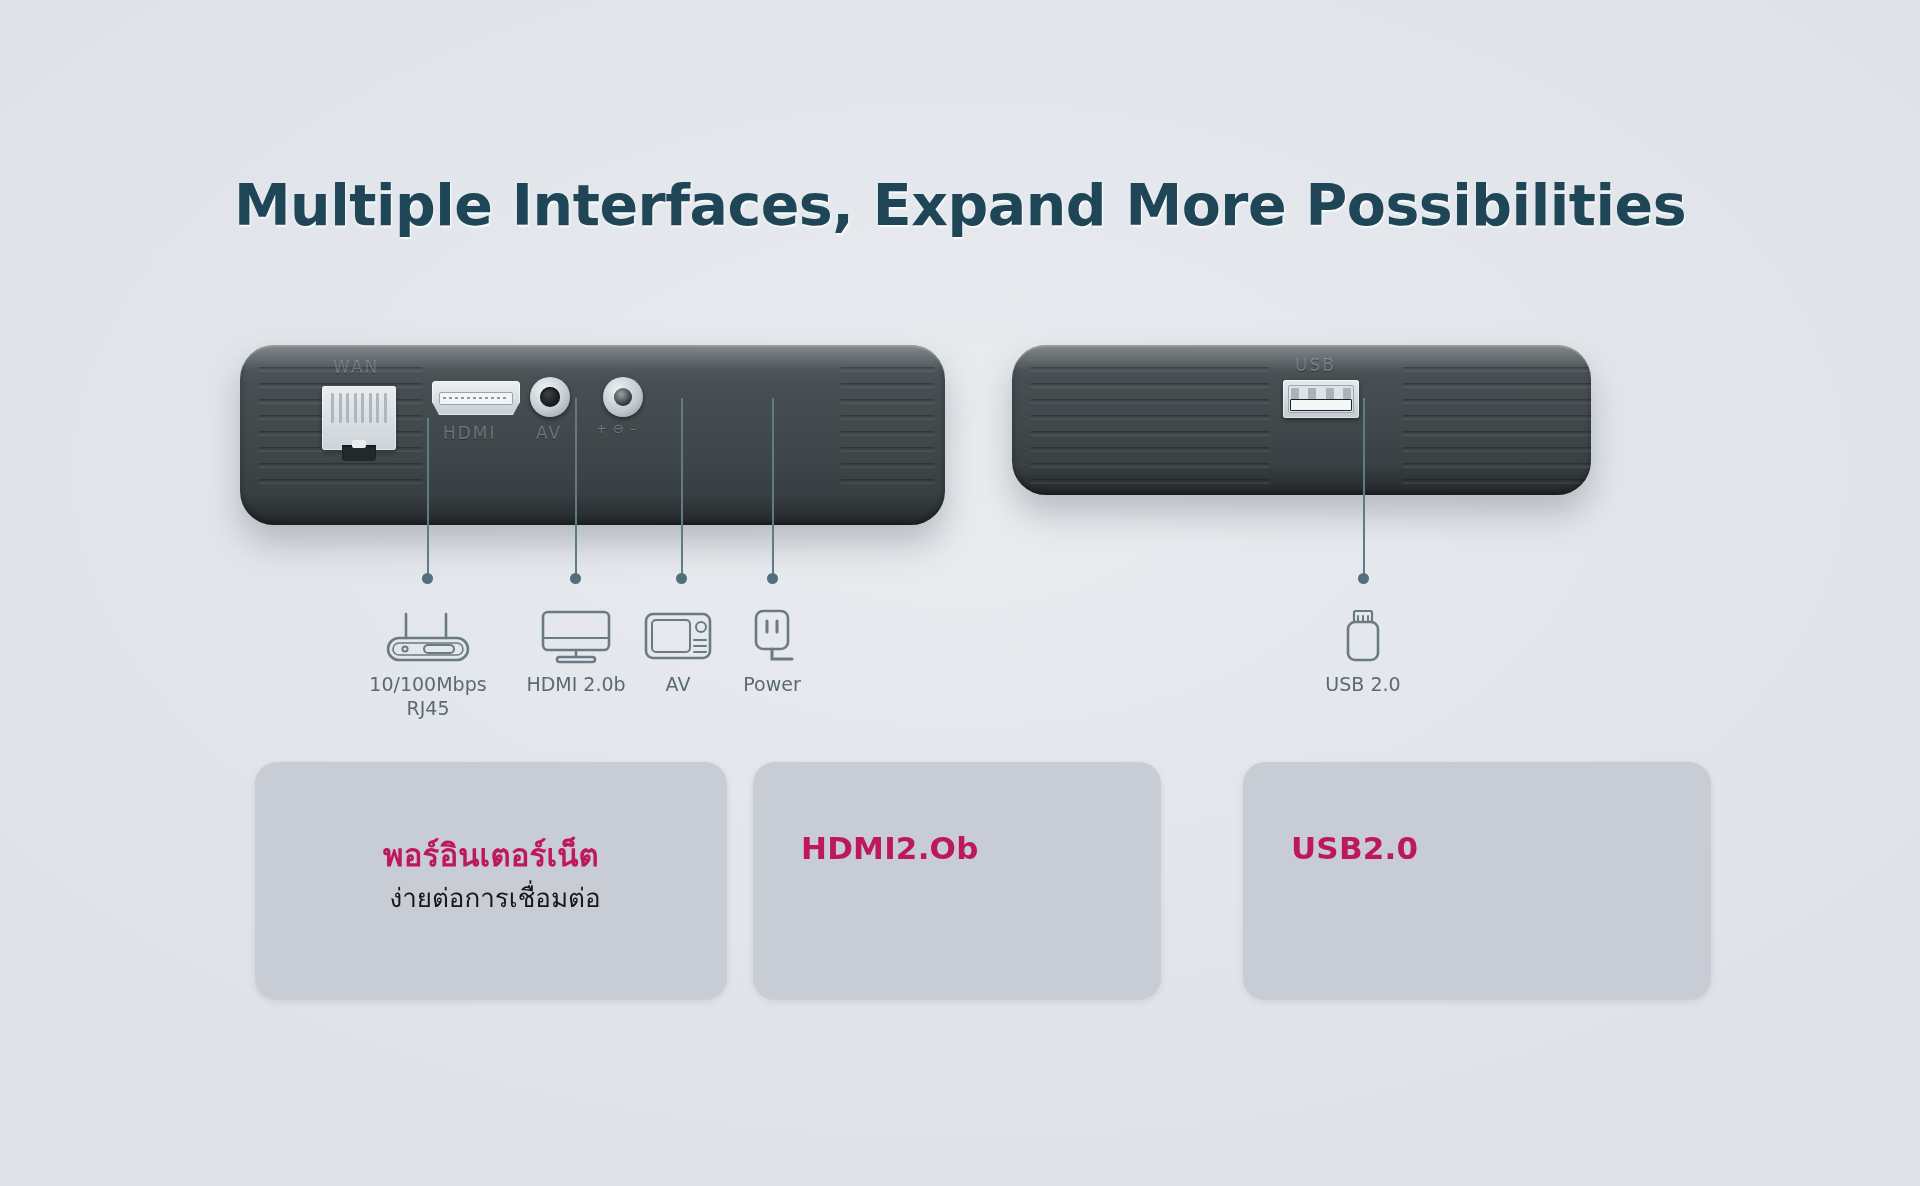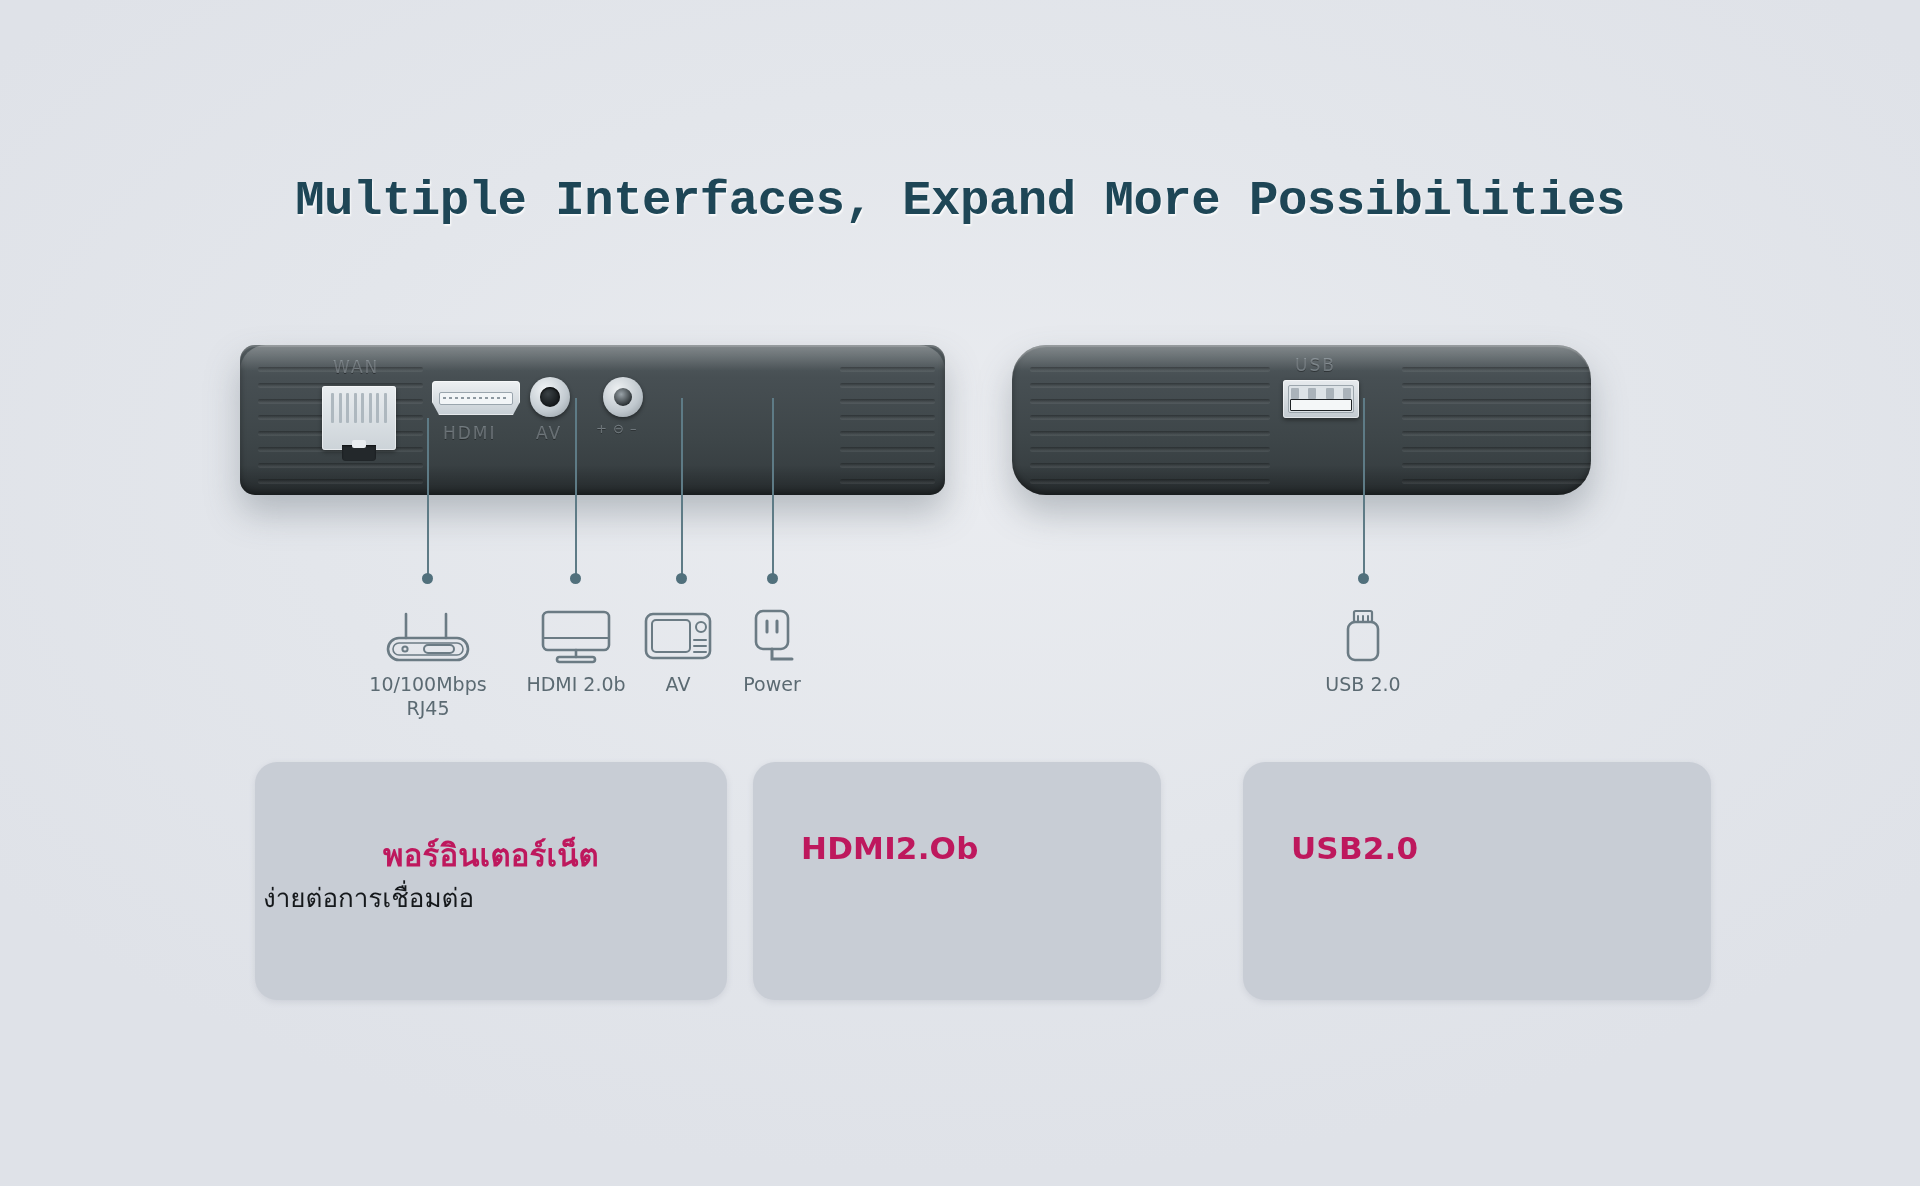--- a/index.html
+++ b/index.html
@@ -11,26 +11,25 @@
   }
   .stage{position:absolute;inset:0;
     background:
       radial-gradient(1200px 700px at 50% 40%, #eaecf0 0%, #e3e6eb 55%, #dfe2e8 100%);
   }
 
   
   .title{
     position:absolute;left:0;right:0;top:176px;
     text-align:center;
-    font-size:49px;line-height:1.05;
+    font-size:57px;line-height:1.05;
     font-weight:bold;
     letter-spacing:-0.5px;
     color:#1e4656;
     text-shadow:1px 2px 2px rgba(255,255,255,.85);
-    font-family:Liberation Mono, monospace;
   }
 
   
   .device{
     position:absolute;
     border-radius:34px;
     background:linear-gradient(180deg,#545d61 0%,#474f53 22%,#3e4649 62%,#333a3d 100%);
     box-shadow:
       0 18px 34px rgba(90,100,110,.35),
       inset 0 2px 1px rgba(255,255,255,.18),
@@ -158,32 +157,32 @@
   .card .ctitle{
     position:absolute;left:48px;top:68px;
     font-size:31px;font-weight:bold;color:#be185d;letter-spacing:.2px;white-space:nowrap;
   }
   .card .cbody{
     position:absolute;left:48px;right:24px;top:116px;
     font-size:26px;color:#15181b;line-height:1.45;white-space:pre-line;
   }
   .card.c1{left:255px;width:472px;}
   .card.c1 .ctitle{left:0;right:0;text-align:center;top:68px;}
-  .card.c1 .cbody{left:8px;right:0;text-align:left;top:118px;}
+  .card.c1 .cbody{left:8px;right:0;text-align:center;top:118px;}
   .card.c2{left:753px;width:408px;}
   .card.c3{left:1243px;width:468px;}
 </style>
 </head>
 <body>
 
 <div class="stage">
 
   <div class="title">Multiple Interfaces, Expand More Possibilities</div>
 
-  <div class="device" style="left:240px;top:345px;width:705px;height:150px;border-radius:15px;">
+  <div class="device" style="left:240px;top:345px;width:705px;height:180px;">
     <div class="topsheen"></div>
     <div class="botshade"></div>
 
     <div class="ribs" style="left:18px;top:22px;width:165px;">
       <i></i>
         <i></i>
         <i></i>
         <i></i>
         <i></i>
         <i></i>

